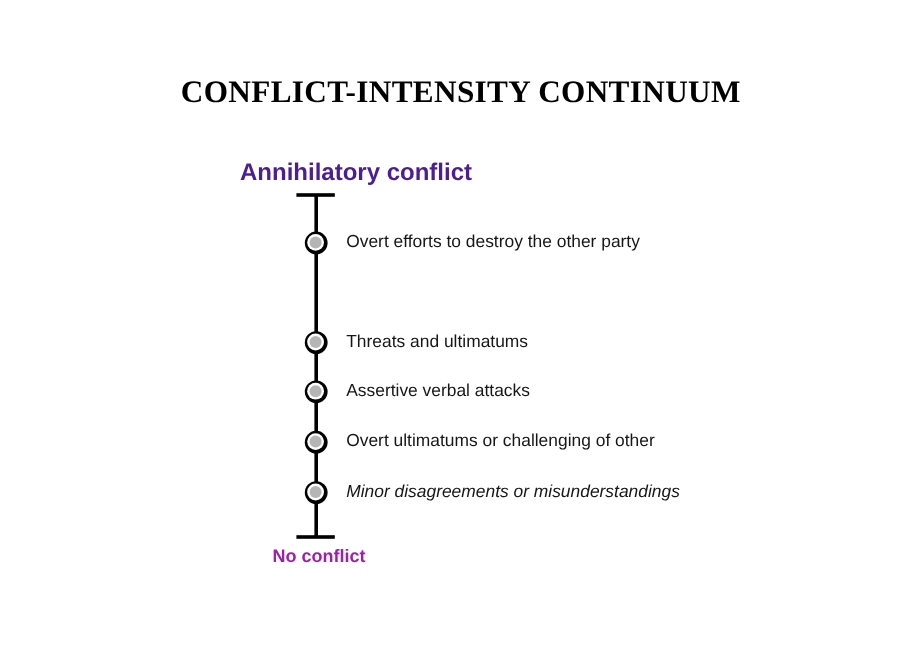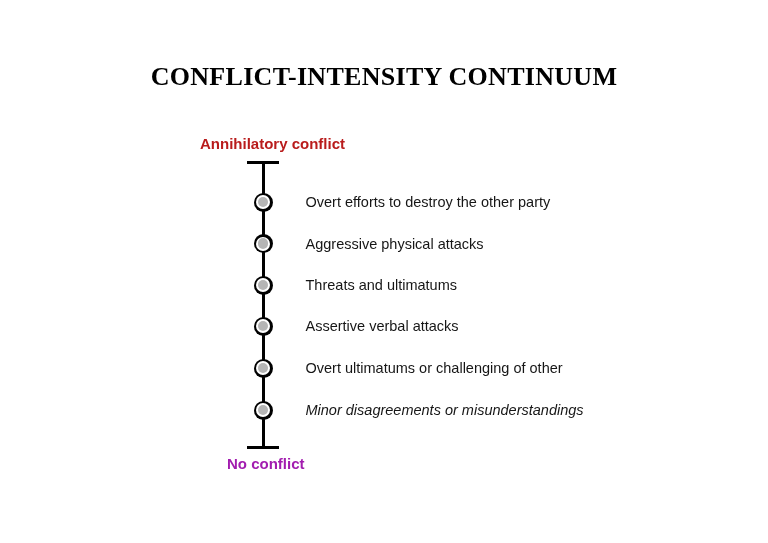--- a/index.html
+++ b/index.html
@@ -30,23 +30,23 @@
     font-weight: bold;
     font-size: 26px;
     letter-spacing: 0.3px;
     color: #000000;
     line-height: 1.1;
   }
   .top-label {
     position: absolute;
     left: 200px;
     top: 136px;
-    font-size: 15px;
+    font-size: 20px;
     font-weight: bold;
-    color: #b91c1c;
+    color: #4c1d95;
     line-height: 16px;
     white-space: nowrap;
   }
   .bottom-label {
     position: absolute;
     left: 227px;
     top: 456px;
     font-size: 15px;
     font-weight: bold;
     color: #a21caf;
@@ -68,21 +68,21 @@
     height: 2.5px;
     background: #000000;
   }
   .axis-cap-top { top: 161px; }
   .axis-cap-bottom { top: 446px; }
   .level {
     position: absolute;
     left: 253.5px;
     display: flex;
     align-items: center;
-    gap: 33px;
+    gap: 16px;
     white-space: nowrap;
   }
   .level-0 { top: 192.5px; }
   .level-1 { top: 234px; }
   .level-2 { top: 275.5px; }
   .level-3 { top: 316.5px; }
   .level-4 { top: 358.5px; }
   .level-5 { top: 400.5px; font-style: italic; }
   .node {
     width: 19px;
@@ -130,28 +130,20 @@
 
   <div class="level level-0">
     <span class="node">
         <span class="node-gap">
           <span class="node-core"></span>
         </span>
       </span>
     <span class="level-label">Overt efforts to destroy the other party</span>
   </div>
 
-  <div class="level level-1">
-    <span class="node">
-        <span class="node-gap">
-          <span class="node-core"></span>
-        </span>
-      </span>
-    <span class="level-label">Aggressive physical attacks</span>
-  </div>
 
   <div class="level level-3">
     <span class="node">
         <span class="node-gap">
           <span class="node-core"></span>
         </span>
       </span>
     <span class="level-label">Assertive verbal attacks</span>
   </div>
 

